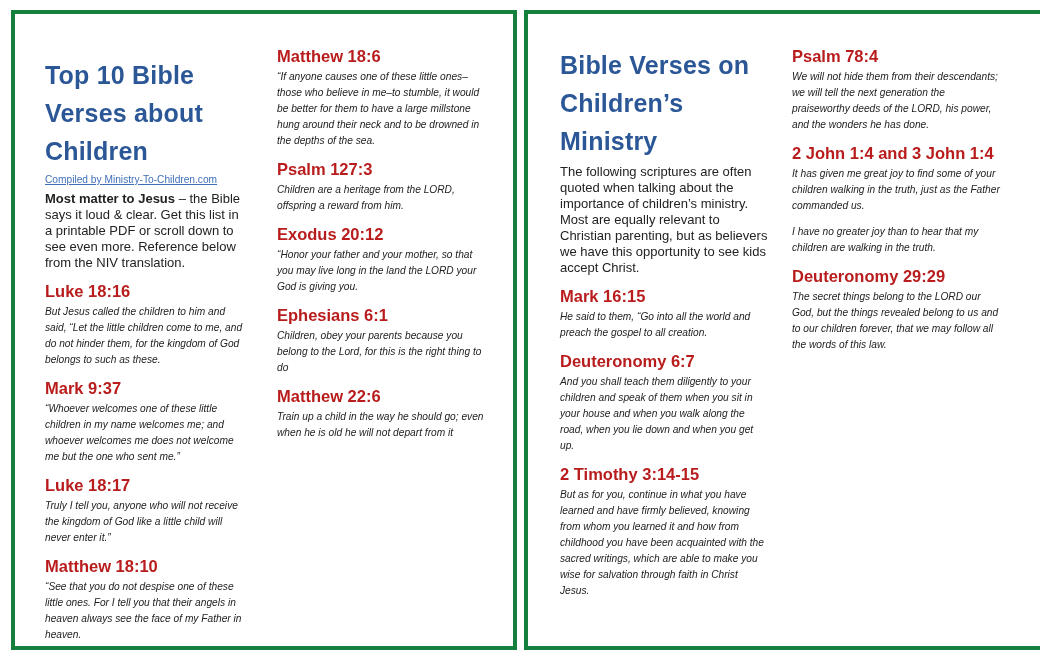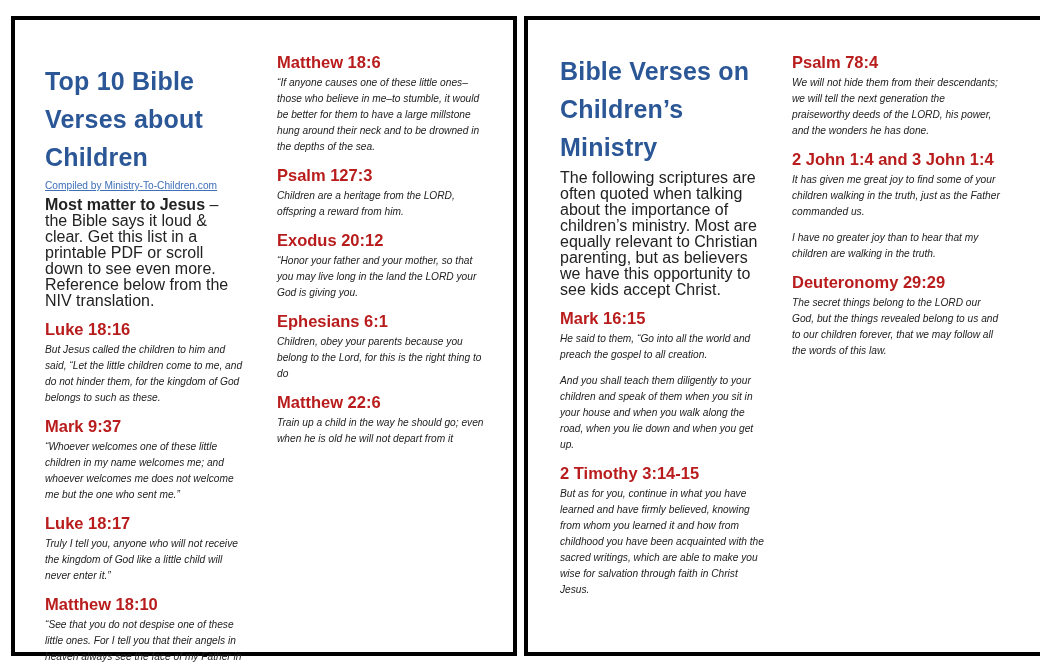--- a/index.html
+++ b/index.html
@@ -2,36 +2,36 @@
 <html><head>
 <meta charset="utf-8">
 <style>
   html, body { margin: 0; padding: 0; }
   body {
     width: 1040px; height: 666px; background: #ffffff; position: relative; overflow: hidden;
     font-family: "Liberation Sans", "DejaVu Sans", sans-serif;
   }
   .page {
     position: absolute; top: 10px; height: 640px;
-    border: 4px solid #000000; background: #fff; box-sizing: border-box; margin-top: 6px;
+    border: 4px solid #15803d; background: #fff; box-sizing: border-box;
   }
   #page-left { left: 11px; width: 506px; }
   #page-right { left: 524px; width: 546px; }
   .col { position: absolute; top: 0; }
   .title {
     color: #2b5797; font-weight: bold; font-size: 25px; line-height: 38px; margin: 0;
     letter-spacing: 0.2px;
   }
   .h {
     color: #b91c1c; font-weight: bold; font-size: 16.5px; line-height: 20px; margin: 0 0 3px 0;
   }
   .v {
     font-style: italic; font-size: 10.2px; line-height: 16px; color: #222; margin: 0 0 10px 0;
   }
-  .intro { font-size: 16px; line-height: 16px; color: #222; margin: 0 0 10px 0; }
+  .intro { font-size: 13px; line-height: 16px; color: #222; margin: 0 0 10px 0; }
   .link { font-size: 10.2px; color: #3f6fb8; text-decoration: underline; display: block; margin: 4px 0 6px 0; }
   .intro b { font-weight: bold; }
 </style>
 </head>
 <body>
 
 <div class="page" id="page-left">
   <div class="col" style="left:30px; top:42px; width:200px;">
     <h1 class="title">
       <div>Top 10 Bible</div>
@@ -90,20 +90,21 @@
       <div>Children’s</div>
       <div>Ministry</div>
     </h1>
     <p class="intro" style="margin-top:4px;">The following scriptures are often quoted when talking about the importance of children’s ministry. Most are equally relevant to Christian parenting, but as believers we have this opportunity to see kids accept Christ.</p>
 
     <div>
       <h2 class="h">Mark 16:15</h2>
       <p class="v">He said to them, “Go into all the world and preach the gospel to all creation.</p>
     </div>
     <div>
+      <h2 class="h">Deuteronomy 6:7</h2>
       <p class="v">And you shall teach them diligently to your children and speak of them when you sit in your house and when you walk along the road, when you lie down and when you get up.</p>
     </div>
     <div>
       <h2 class="h">2 Timothy 3:14-15</h2>
       <p class="v">But as for you, continue in what you have learned and have firmly believed, knowing from whom you learned it and how from childhood you have been acquainted with the sacred writings, which are able to make you wise for salvation through faith in Christ Jesus.</p>
     </div>
   </div>
 
   <div class="col" style="left:264px; top:32px; width:210px;">
     <div>

